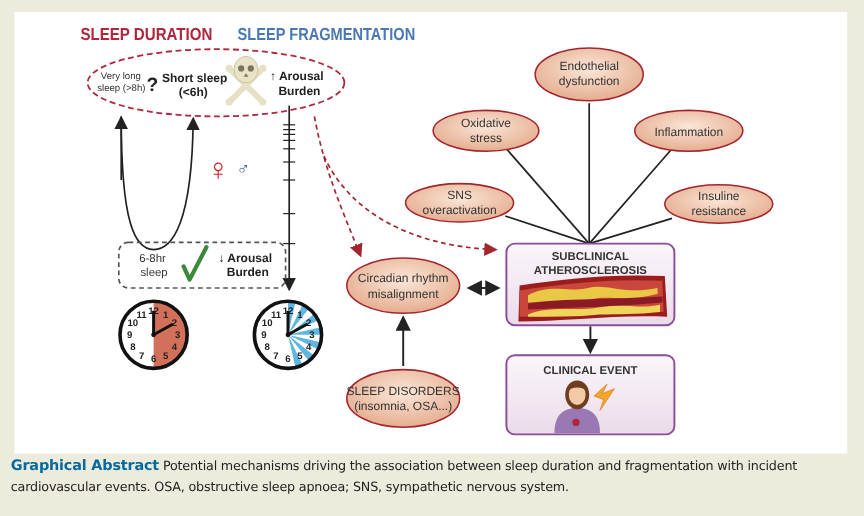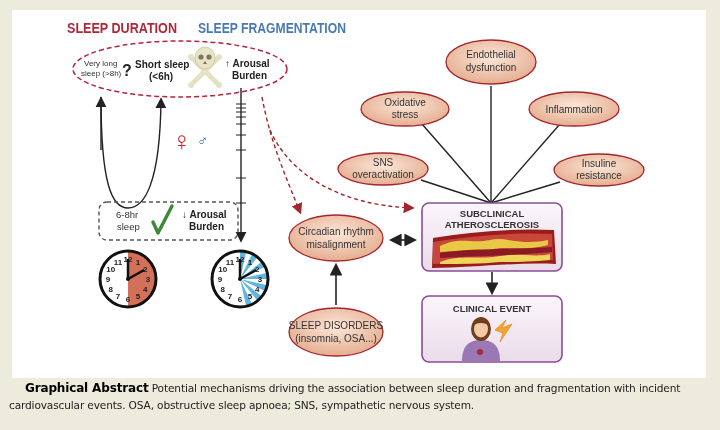--- a/index.html
+++ b/index.html
@@ -1,20 +1,20 @@
 <!DOCTYPE html>
 <html><head>
 <meta charset="utf-8">
 <style>
   html,body{margin:0;padding:0;}
   body{width:720px;height:430px;background:#ecebdc;position:relative;overflow:hidden;font-family:"Liberation Sans",sans-serif;}
   #panel{position:absolute;left:12px;top:10px;width:694px;height:368px;background:#ffffff;}
   #diagram{position:absolute;left:0;top:0;width:720px;height:430px;}
   .caption{position:absolute;left:9px;top:380px;width:705px;font-family:"DejaVu Sans",sans-serif;font-size:10.6px;line-height:17px;color:#222;letter-spacing:-0.15px;}
-  .caption .cap-title{color:#000000;font-weight:bold;font-size:12px;margin-left:16px;}
+  .caption .cap-title{color:#0369a1;font-weight:bold;font-size:12px;}
   svg text{font-family:"Liberation Sans",sans-serif;}
 </style>
 </head>
 <body>
 
 <div id="panel"></div>
 
 <svg id="diagram" viewBox="0 0 720 430" xmlns="http://www.w3.org/2000/svg">
   <defs>
     <radialGradient id="ellGrad" cx="50%" cy="40%" r="65%">

